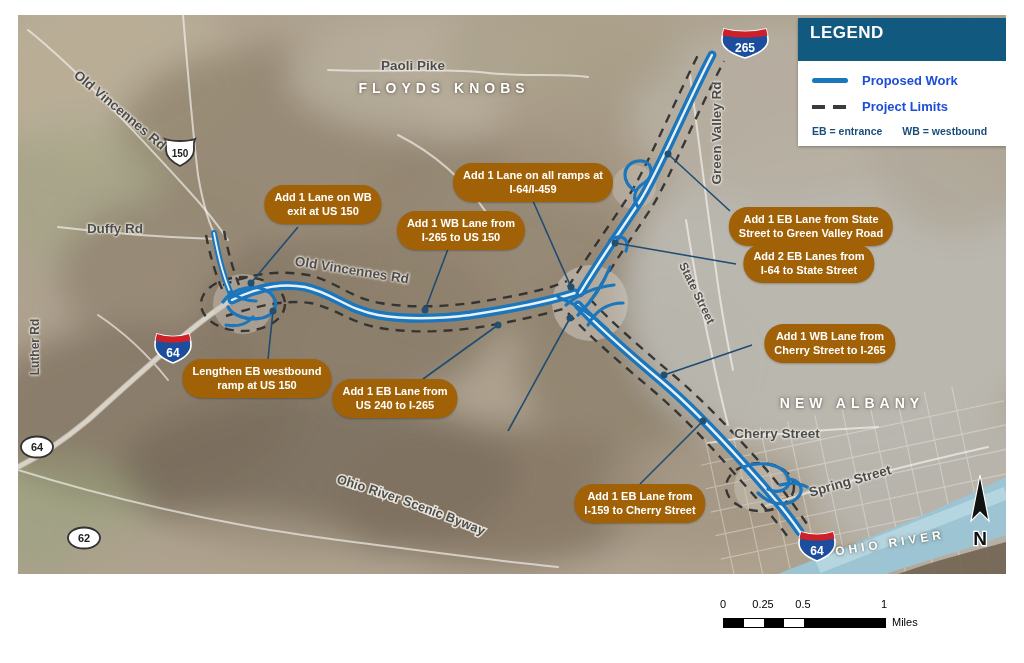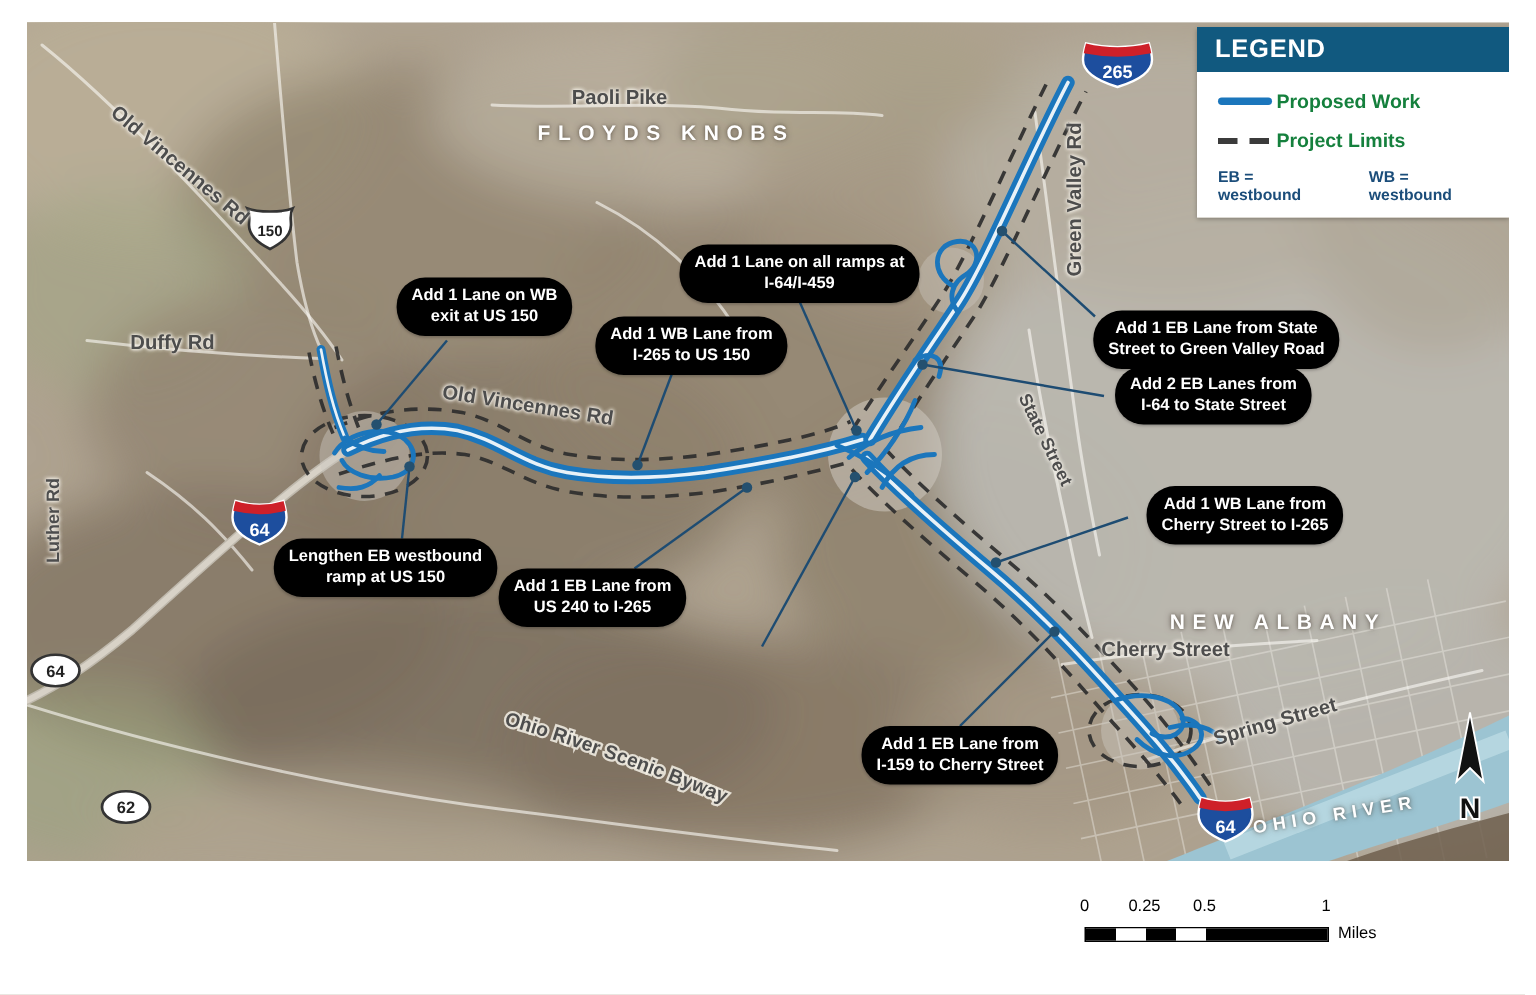--- a/index.html
+++ b/index.html
@@ -4,45 +4,45 @@
 <style>
   html,body{margin:0;padding:0;background:#ffffff;}
   body{width:1024px;height:663px;position:relative;overflow:hidden;
        font-family:"Liberation Sans",sans-serif;}
   #map{position:absolute;left:18px;top:15px;width:988px;height:559px;
        background:#a89b87;overflow:hidden;}
   .map-svg{position:absolute;left:0;top:0;width:988px;height:559px;}
 
   
   .callout{position:absolute;transform:translateX(-50%);
-    background:#000000;color:#ffffff;border-radius:19px;
+    background:#a16207;color:#ffffff;border-radius:19px;
     padding:5px 10px;text-align:center;font-size:11px;font-weight:bold;
     line-height:1.3;box-shadow:0 1px 2px rgba(0,0,0,.25);z-index:30;}
   .callout span{display:block;white-space:nowrap;}
 
   
   .mlabel{position:absolute;transform:translate(-50%,-50%);
     white-space:nowrap;font-weight:bold;z-index:20;}
   .road-label{color:#4d4d4d;font-size:12px;
     text-shadow:0 0 3px #f2eee6,0 0 3px #f2eee6,0 0 2px #f2eee6;}
   .road-label.big{font-size:13.5px;}
   .place-label{color:#ffffff;font-size:14px;letter-spacing:5px;
     text-shadow:0 0 4px rgba(60,50,40,.55),0 0 2px rgba(60,50,40,.45);}
 
   
   #legend{position:absolute;left:780px;top:3px;width:208px;z-index:40;
     box-shadow:0 1px 3px rgba(0,0,0,.3);}
   #legend .hdr{background:#11597f;color:#ffffff;font-size:17px;
-    font-weight:bold;letter-spacing:.5px;padding:5px 0 5px 12px;}
+    font-weight:bold;letter-spacing:.5px;padding:5px 0 18px 12px;}
   #legend .body{background:#ffffff;padding:12px 10px 9px 14px;}
   .leg-row{display:flex;align-items:center;margin-bottom:11px;}
   .leg-swatch-solid{width:36px;height:5px;background:#1b76bc;border-radius:2.5px;flex:none;}
   .leg-swatch-dash{width:36px;display:flex;gap:8px;flex:none;}
   .leg-swatch-dash i{display:block;width:13px;height:4px;background:#3b3b3b;}
-  .leg-label{margin-left:3px;color:#15803d;font-size:13px;font-weight:bold;}
+  .leg-label{margin-left:14px;color:#1d4ed8;font-size:13px;font-weight:bold;}
   .leg-abbr{display:flex;gap:20px;color:#1b4d7a;font-size:10.5px;font-weight:bold;margin-top:2px;}
 
   
   #scalebar{position:absolute;left:700px;top:598px;width:240px;height:50px;z-index:10;}
   #scalebar .ticks{position:relative;height:15px;font-size:11px;color:#000;}
   #scalebar .ticks span{position:absolute;transform:translateX(-50%);}
   #scalebar .bar{position:absolute;left:23px;top:20px;width:161px;height:8px;
     border:1px solid #000;display:flex;}
   #scalebar .bar i{display:block;height:100%;}
   #scalebar .unit{position:absolute;left:192px;top:18px;font-size:11px;color:#000;}
@@ -258,21 +258,21 @@
   </svg>
 
   <div class="mlabel road-label big" style="left:102px;top:95px;transform:translate(-50%,-50%) rotate(40deg);">Old Vincennes Rd</div>
   <div class="mlabel road-label big" style="left:395px;top:50px;">Paoli Pike</div>
   <div class="mlabel place-label" style="left:426px;top:73px;">FLOYDS KNOBS</div>
   <div class="mlabel road-label big" style="left:97px;top:213px;">Duffy Rd</div>
   <div class="mlabel road-label big" style="left:334px;top:255px;transform:translate(-50%,-50%) rotate(9deg);">Old Vincennes Rd</div>
   <div class="mlabel road-label" style="left:17px;top:332px;transform:translate(-50%,-50%) rotate(-90deg);">Luther Rd</div>
   <div class="mlabel road-label big" style="left:698px;top:118px;transform:translate(-50%,-50%) rotate(-90deg);">Green Valley Rd</div>
   <div class="mlabel road-label" style="left:679px;top:278px;transform:translate(-50%,-50%) rotate(64deg);">State Street</div>
-  <div class="mlabel place-label" style="left:834px;top:399px;">NEW ALBANY</div>
+  <div class="mlabel place-label" style="left:834px;top:388px;">NEW ALBANY</div>
   <div class="mlabel road-label big" style="left:759px;top:418px;">Cherry Street</div>
   <div class="mlabel road-label big" style="left:832px;top:466px;transform:translate(-50%,-50%) rotate(-16deg);">Spring Street</div>
   <div class="mlabel place-label" style="left:872px;top:528px;font-size:12px;letter-spacing:4px;transform:translate(-50%,-50%) rotate(-9deg);">OHIO RIVER</div>
 
   <div class="callout" style="left:305px;top:170px;">
     <span>Add 1 Lane on WB</span>
     <span>exit at US 150</span>
   </div>
   <div class="callout" style="left:443px;top:196px;">
     <span>Add 1 WB Lane from</span>
@@ -315,21 +315,21 @@
         <div class="leg-label">Proposed Work</div>
       </div>
       <div class="leg-row">
         <div class="leg-swatch-dash">
             <i></i>
             <i></i>
           </div>
         <div class="leg-label">Project Limits</div>
       </div>
       <div class="leg-abbr">
-        <span>EB = westbound</span>
+        <span>EB = entrance</span>
         <span>WB = westbound</span>
       </div>
     </div>
   </div>
 </div>
 
 <div id="scalebar">
   <div class="ticks">
     <span style="left:23px;">0</span>
     <span style="left:63px;">0.25</span>

